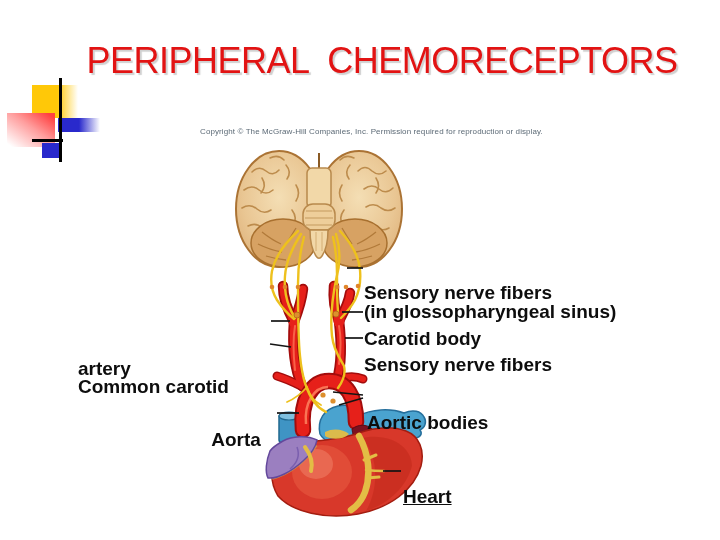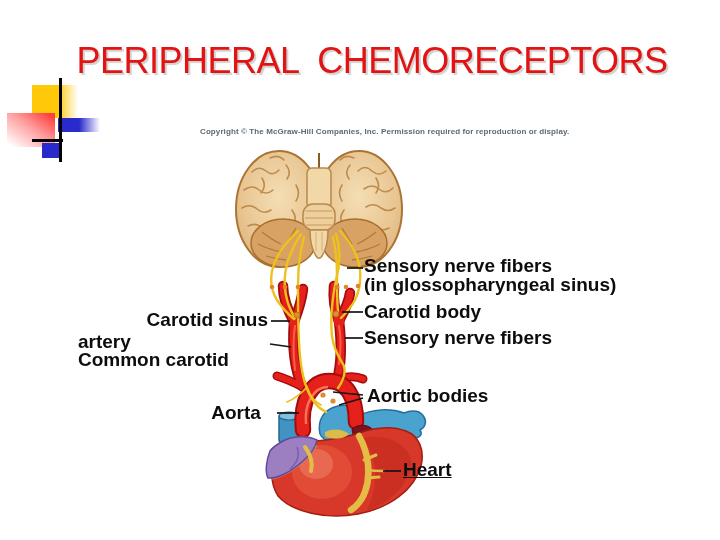--- a/index.html
+++ b/index.html
@@ -3,53 +3,53 @@
 <meta charset="utf-8">
 <style>
   html,body{margin:0;padding:0;}
   body{width:720px;height:540px;background:#ffffff;overflow:hidden;
        font-family:"Liberation Sans", sans-serif;}
   .slide{position:relative;width:720px;height:540px;background:#fff;}
 
   
   .title{
     position:absolute;top:40px;left:50%;transform:translateX(-50%);
-    margin-left:12px;
+    margin-left:22px;
     font-size:36px;font-weight:normal;letter-spacing:-.5px;
     color:#e21313;white-space:pre;
     text-shadow:2px 2px 1px rgba(150,150,150,.45);
   }
 
   
   .decor{position:absolute;}
   .sq-yellow{left:32px;top:85px;width:46px;height:33px;
     background:linear-gradient(90deg,#ffc808 55%,#fff 100%);}
   .sq-bluebar{left:58px;top:118px;width:42px;height:14px;
     background:linear-gradient(90deg,#2929cc 50%,#fff 100%);}
   .sq-red{left:7px;top:113px;width:48px;height:34px;
     background:linear-gradient(to bottom left,#ff4040 8%,#ff9d9d 45%,#fff 95%);}
   .sq-blue-sm{left:42px;top:143px;width:20px;height:15px;background:#2929cc;}
   .line-v{left:59px;top:78px;width:3px;height:84px;background:#000;}
   .line-h{left:32px;top:139px;width:31px;height:3px;background:#000;}
 
   
   .copyright{
     position:absolute;left:200px;top:127px;
-    font-size:8px;font-weight:bold;color:#5c6a76;white-space:nowrap;
+    font-size:8px;font-weight:normal;color:#5c6a76;white-space:nowrap;
     letter-spacing:.1px;
   }
 
   
   svg.diagram{position:absolute;left:0;top:0;z-index:1;}
 
   
   .lbl{
     position:absolute;z-index:2;
     font-size:19px;font-weight:bold;color:#0d0d0d;
-    line-height:18.5px;white-space:nowrap;
+    line-height:18.5px;white-space:nowrap;margin-top:27px;
   }
   .lbl-glosso{left:364px;top:257px;}
   .lbl-carotid-sinus{left:100px;top:311px;width:168px;text-align:right;}
   .lbl-carotid-body{left:364px;top:303px;text-align:right;}
   .lbl-common-carotid{left:78px;top:333px;line-height:18px;}
   .lbl-vagus{left:364px;top:329px;}
   .lbl-aorta{left:200px;top:404px;width:72px;text-align:center;}
   .lbl-aortic-bodies{left:367px;top:387px;}
   .lbl-heart{left:403px;top:461px;text-decoration:underline;}
 </style>
@@ -238,21 +238,20 @@
       <path d="M 363,398 L 339,405"></path>
       <path d="M 383,471 L 401,471"></path>
     </g>
   </svg>
 
   <div class="lbl lbl-glosso">
     <div>Sensory nerve fibers</div>
     <div>(in glossopharyngeal sinus)</div>
   </div>
 
-  <div class="lbl lbl-carotid-sinus">Carotid sinus</div>
 
   <div class="lbl lbl-carotid-body">Carotid body</div>
 
   <div class="lbl lbl-common-carotid">
     <div>artery</div>
     <div>Common carotid</div>
   </div>
 
   <div class="lbl lbl-vagus">
     <div>Sensory nerve fibers</div>

